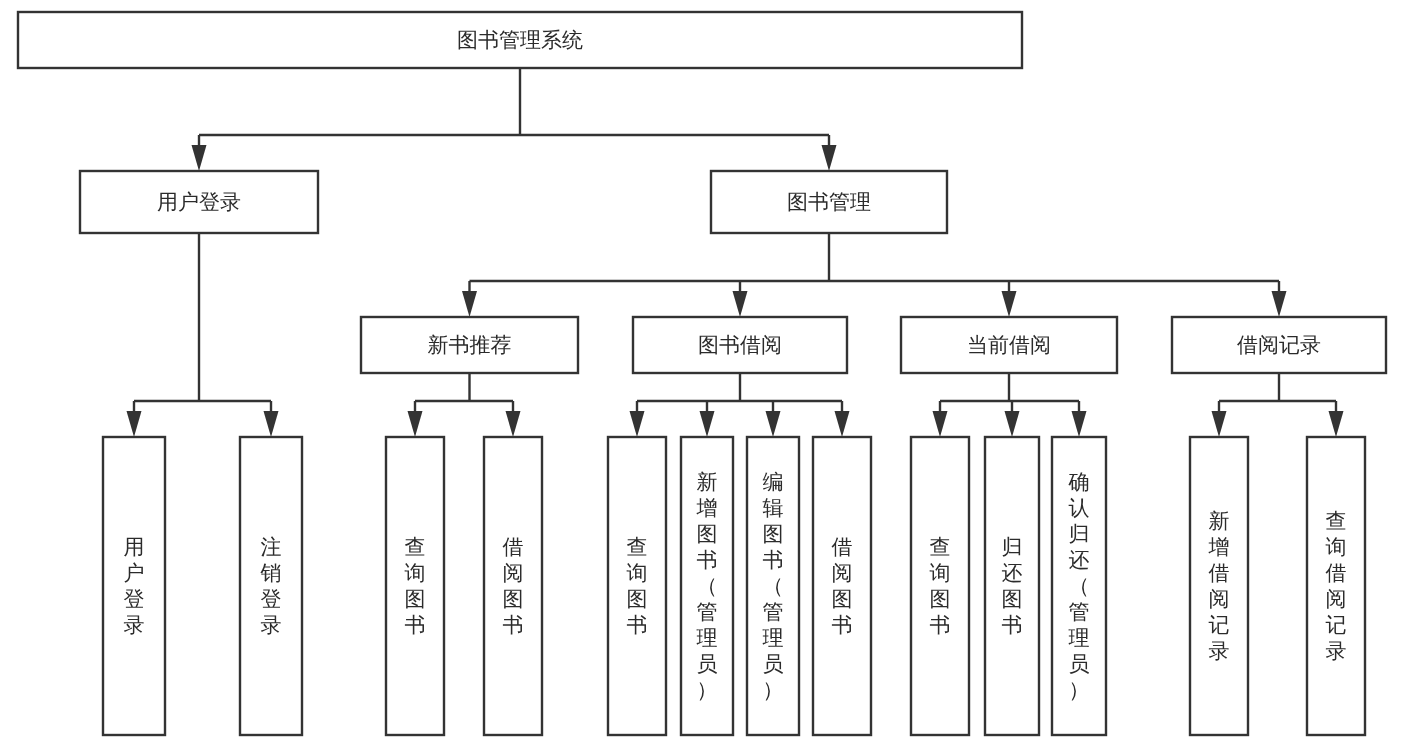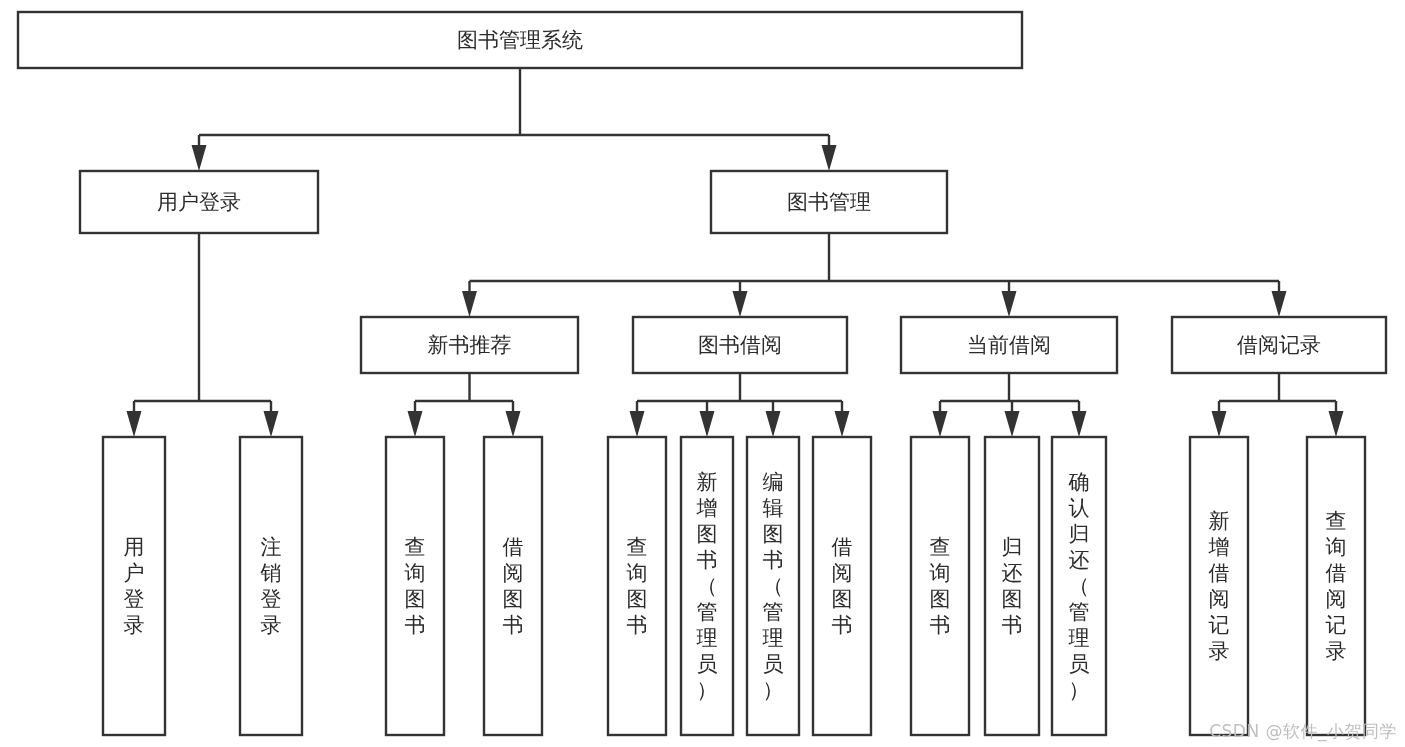--- a/index.html
+++ b/index.html
@@ -216,14 +216,13 @@
         <g>
           <rect x="1190" y="437" width="58" height="298" class="node-box"></rect>
           <text x="1219" class="node-label-vert" y="528.28"><tspan x="1219" dy="0">新</tspan><tspan x="1219" dy="26">增</tspan><tspan x="1219" dy="26">借</tspan><tspan x="1219" dy="26">阅</tspan><tspan x="1219" dy="26">记</tspan><tspan x="1219" dy="26">录</tspan></text>
         </g>
         <g>
           <rect x="1307" y="437" width="58" height="298" class="node-box"></rect>
           <text x="1336" class="node-label-vert" y="528.28"><tspan x="1336" dy="0">查</tspan><tspan x="1336" dy="26">询</tspan><tspan x="1336" dy="26">借</tspan><tspan x="1336" dy="26">阅</tspan><tspan x="1336" dy="26">记</tspan><tspan x="1336" dy="26">录</tspan></text>
         </g>
       </g>
   </svg>
-  <div class="watermark">CSDN @软件_小贺同学</div>
 </div>
 
 </body></html>

